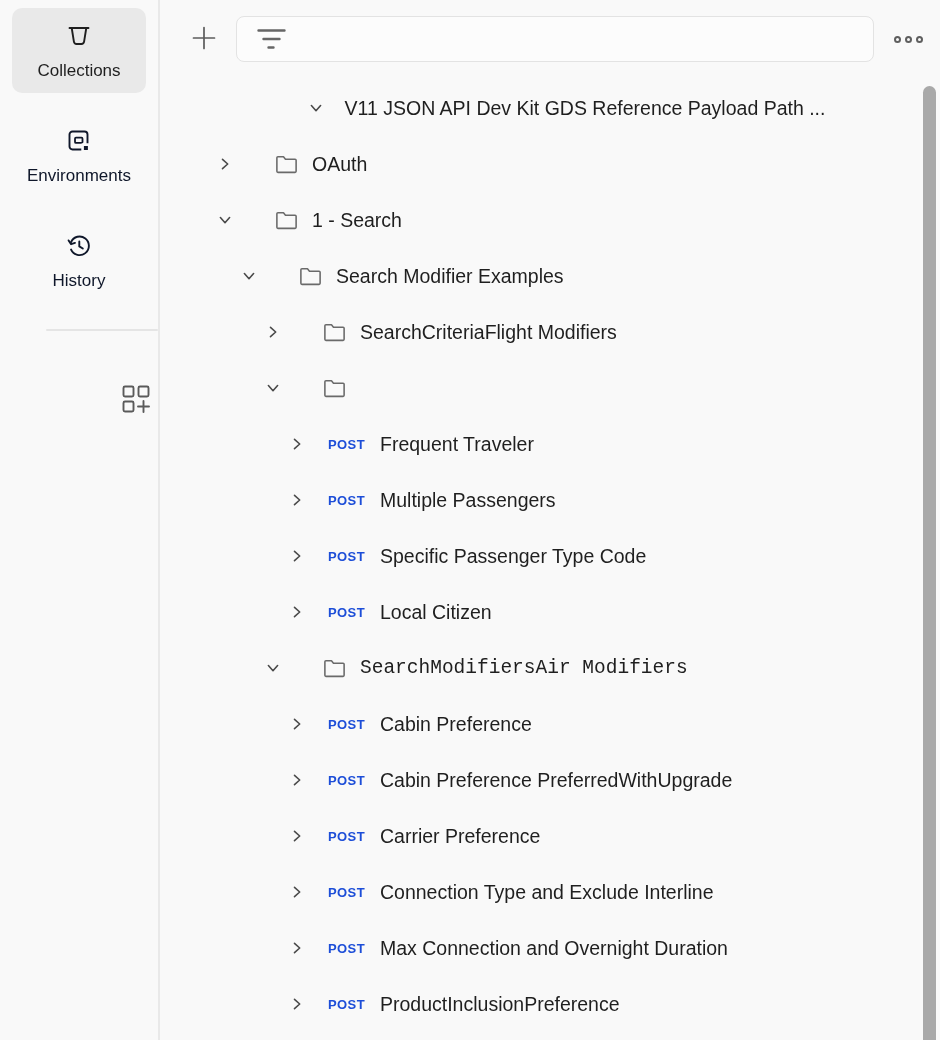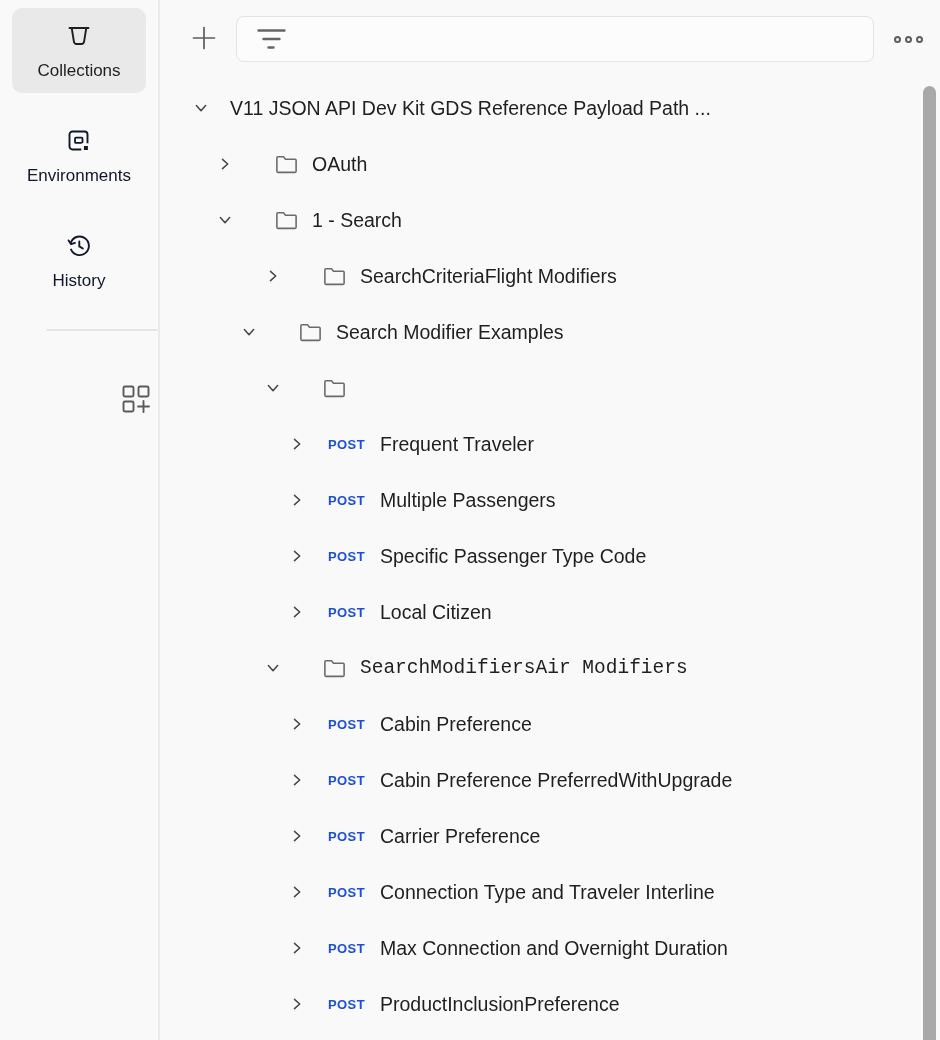--- a/index.html
+++ b/index.html
@@ -147,21 +147,21 @@
     </div>
     <button class="more-btn">
       <span style="display:flex;gap:4px;">
         <span class="ring"></span>
           <span class="ring"></span>
           <span class="ring"></span>
       </span>
     </button>
   </div>
   <div class="tree">
-  <div class="tree-row row-collection" style="padding-left: 31px;">
+  <div class="tree-row row-collection" style="padding-left: 31px; justify-content: center;">
     <span class="chev open">
       <svg viewBox="0 0 16 16">
             <path d="M5.5 3.4 L10.7 8 L5.5 12.6"></path>
           </svg>
     </span>
 
     <span class="tree-label">V11 JSON API Dev Kit GDS Reference Payload Path ...</span>
   </div>
 
   <div class="tree-row row-folder" style="padding-left: 55px; text-align: right;">
@@ -187,50 +187,50 @@
     </span>
     <span class="folder-ic">
       <svg viewBox="0 0 22 22">
         <path d="M20.2 17.5c0 .6-.45 1-1 1H2.8c-.55 0-1-.4-1-1V4.6c0-.55.45-1 1-1h5.3l1.9 2.3h9.2c.55 0 1 .45 1 1z"></path>
       </svg>
     </span>
 
     <span class="tree-label">1 - Search</span>
   </div>
 
+  <div class="tree-row row-folder" style="padding-left: 79px;">
+    <span class="chev open">
+      <svg viewBox="0 0 16 16">
+            <path d="M5.5 3.4 L10.7 8 L5.5 12.6"></path>
+          </svg>
+    </span>
+    <span class="folder-ic">
+      <svg viewBox="0 0 22 22">
+        <path d="M20.2 17.5c0 .6-.45 1-1 1H2.8c-.55 0-1-.4-1-1V4.6c0-.55.45-1 1-1h5.3l1.9 2.3h9.2c.55 0 1 .45 1 1z"></path>
+      </svg>
+    </span>
+
+    <span class="tree-label">Search Modifier Examples</span>
+  </div>
+
   <div class="tree-row row-folder" style="padding-left: 103px;">
     <span class="chev">
       <svg viewBox="0 0 16 16">
             <path d="M5.5 3.4 L10.7 8 L5.5 12.6"></path>
           </svg>
     </span>
     <span class="folder-ic">
       <svg viewBox="0 0 22 22">
         <path d="M20.2 17.5c0 .6-.45 1-1 1H2.8c-.55 0-1-.4-1-1V4.6c0-.55.45-1 1-1h5.3l1.9 2.3h9.2c.55 0 1 .45 1 1z"></path>
       </svg>
     </span>
 
     <span class="tree-label">SearchCriteriaFlight Modifiers</span>
   </div>
 
-  <div class="tree-row row-folder" style="padding-left: 79px;">
-    <span class="chev open">
-      <svg viewBox="0 0 16 16">
-            <path d="M5.5 3.4 L10.7 8 L5.5 12.6"></path>
-          </svg>
-    </span>
-    <span class="folder-ic">
-      <svg viewBox="0 0 22 22">
-        <path d="M20.2 17.5c0 .6-.45 1-1 1H2.8c-.55 0-1-.4-1-1V4.6c0-.55.45-1 1-1h5.3l1.9 2.3h9.2c.55 0 1 .45 1 1z"></path>
-      </svg>
-    </span>
-
-    <span class="tree-label">Search Modifier Examples</span>
-  </div>
-
   <div class="tree-row row-folder" style="padding-left: 103px;">
     <span class="chev open">
       <svg viewBox="0 0 16 16">
             <path d="M5.5 3.4 L10.7 8 L5.5 12.6"></path>
           </svg>
     </span>
     <span class="folder-ic">
       <svg viewBox="0 0 22 22">
         <path d="M20.2 17.5c0 .6-.45 1-1 1H2.8c-.55 0-1-.4-1-1V4.6c0-.55.45-1 1-1h5.3l1.9 2.3h9.2c.55 0 1 .45 1 1z"></path>
       </svg>
@@ -331,21 +331,21 @@
   </div>
 
   <div class="tree-row row-request" style="padding-left: 127px;">
     <span class="chev">
       <svg viewBox="0 0 16 16">
             <path d="M5.5 3.4 L10.7 8 L5.5 12.6"></path>
           </svg>
     </span>
 
     <span class="method">POST</span>
-    <span class="tree-label">Connection Type and Traveler Interline</span>
+    <span class="tree-label">Connection Type and Exclude Interline</span>
   </div>
 
   <div class="tree-row row-request" style="padding-left: 127px;">
     <span class="chev">
       <svg viewBox="0 0 16 16">
             <path d="M5.5 3.4 L10.7 8 L5.5 12.6"></path>
           </svg>
     </span>
 
     <span class="method">POST</span>

